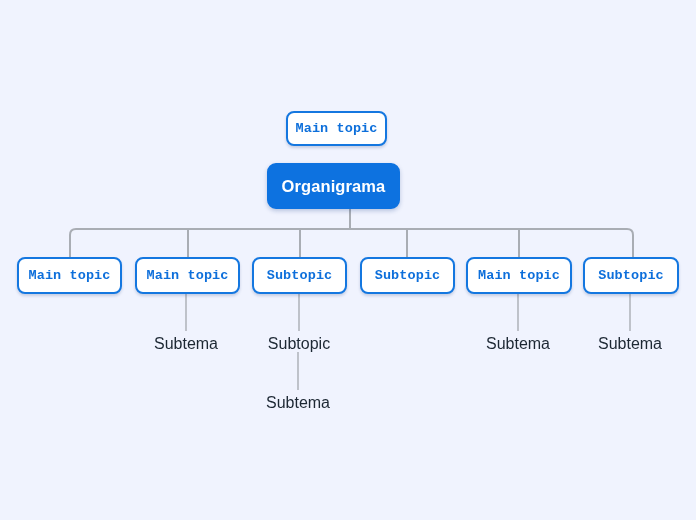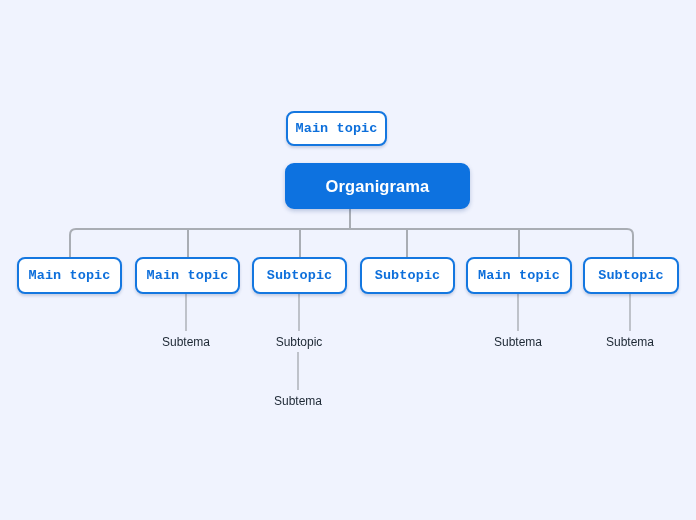--- a/index.html
+++ b/index.html
@@ -56,38 +56,38 @@
   
   .node-top {
     left: 286px;
     top: 111px;
     width: 101px;
     height: 35px;
     font-size: 13.5px;
   }
   
   .node-center {
-    left: 285px;
+    left: 267px;
     top: 163px;
-    width: 185px;
+    width: 133px;
     height: 46px;
     font-size: 16.5px;
     border-radius: 9px;
   }
   
   .node-row {
     top: 257px;
     height: 37px;
     font-size: 13.5px;
   }
 
   
   .leaf {
     position: absolute;
-    font-size: 12px;
+    font-size: 16px;
     color: #1c2733;
     white-space: nowrap;
     transform: translateX(-50%);
     font-weight: normal;
   }
 </style>
 </head>
 <body>
 
 <div id="canvas">

